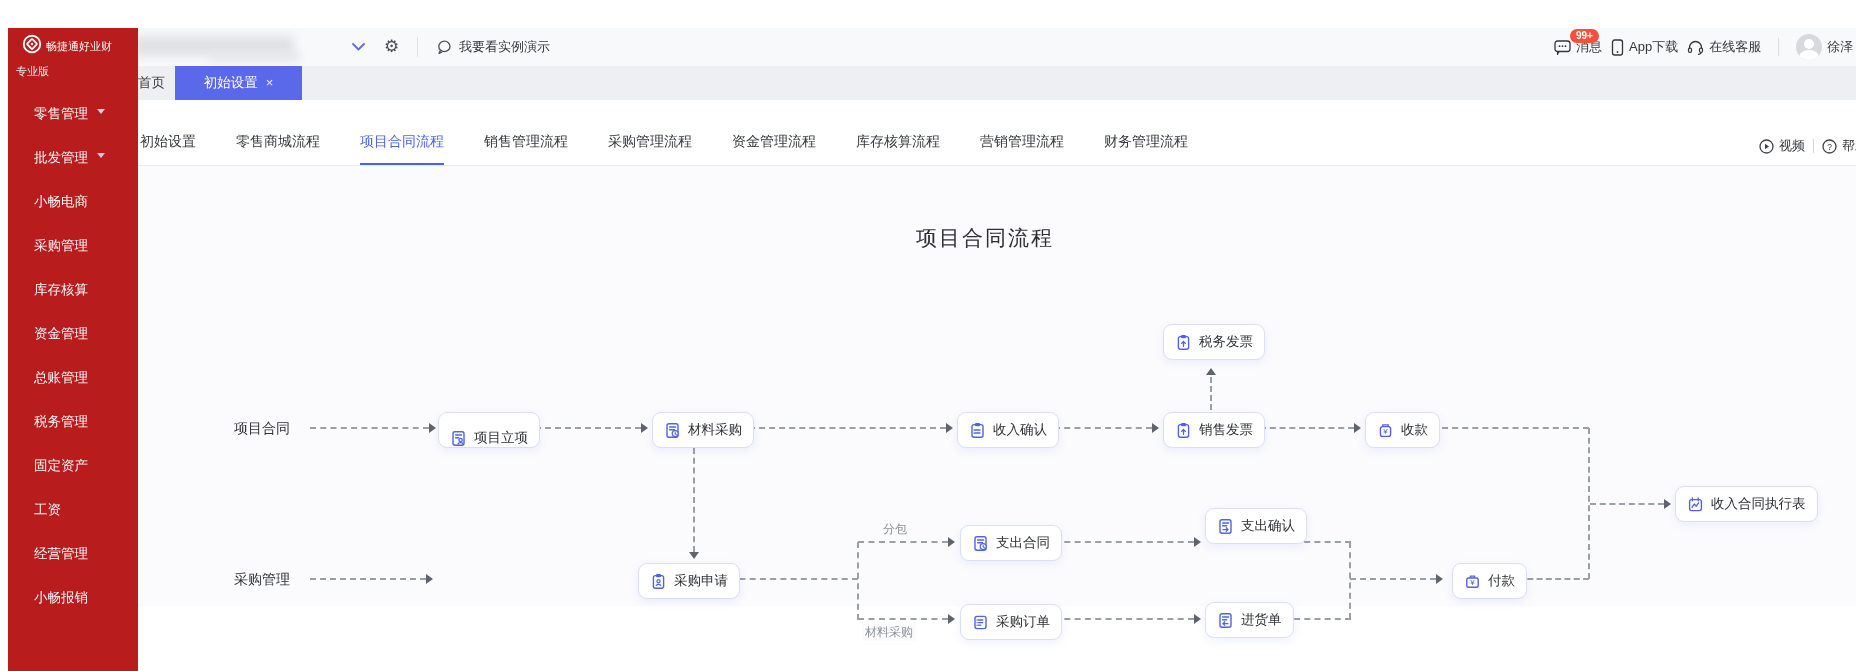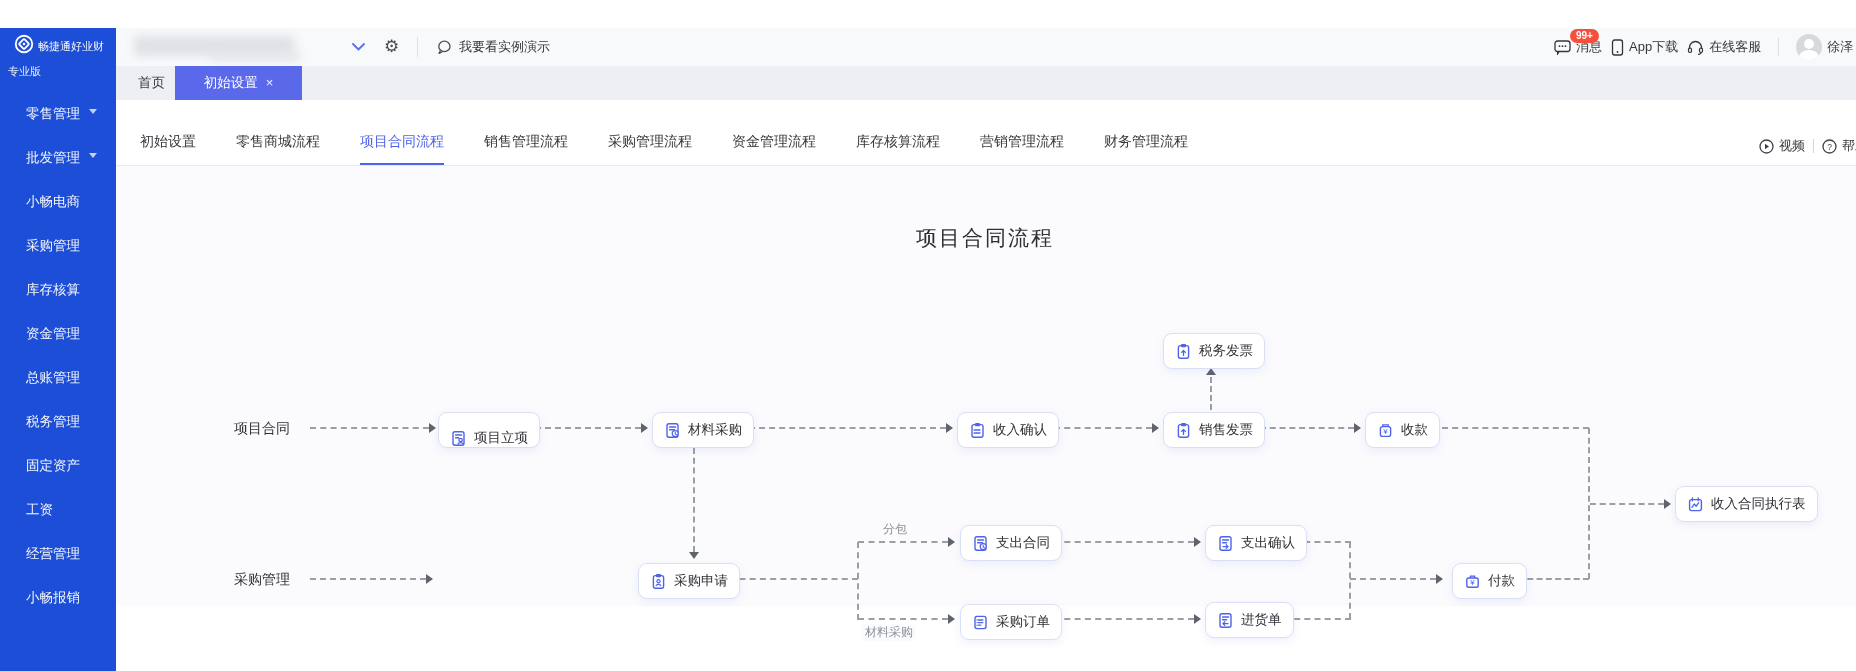--- a/index.html
+++ b/index.html
@@ -1,20 +1,20 @@
 <!DOCTYPE html>
 <html lang="zh"><head>
 <meta charset="utf-8">
 <style>
   html,body{margin:0;padding:0;background:#fff;font-family:"Liberation Sans","DejaVu Sans",sans-serif;}
   .stage{position:relative;width:1856px;height:671px;background:#fff;overflow:hidden;}
   .app{position:absolute;left:0;top:28px;width:1856px;height:643px;overflow:hidden;}
 
   
-  .sidebar{position:absolute;left:0;top:0;width:116px;height:643px;background:#1d4ed8;color:#fff;z-index:5;}
+  .sidebar{position:absolute;left:8px;top:0;width:130px;height:643px;background:#b91c1c;color:#fff;z-index:5;}
   .logo-row{position:absolute;left:0;top:0;width:114px;height:56px;}
   .logo-mark{position:absolute;left:13px;top:5px;width:22px;height:22px;}
   .brand-name{position:absolute;left:38px;top:11px;font-size:11px;color:#f5f7fb;white-space:nowrap;}
   .edition{position:absolute;left:8px;top:36px;font-size:11px;color:#e8ecf5;}
   .side-menu{position:absolute;top:64px;left:0;right:0;list-style:none;margin:0;padding:0;}
   .side-menu li{height:44px;line-height:44px;padding-left:26px;font-size:13.5px;color:#f4f6fa;cursor:pointer;white-space:nowrap;}
   .caret{display:inline-block;width:0;height:0;border:4px solid transparent;border-top:5px solid #c9d1e4;margin-left:9px;vertical-align:middle;margin-top:-2px;}
 
   
   .header{position:absolute;left:114px;right:0;top:0;height:38px;background:#f8f9fb;border-bottom:1px solid #e3e5ea;}
@@ -321,21 +321,21 @@
               <use href="#i-confirm-clipboard"></use>
             </svg>
         <span>收入确认</span>
       </div>
       <div class="node" style="left:1049px;top:246px;">
         <svg class="nico">
               <use href="#i-invoice-clipboard"></use>
             </svg>
         <span>销售发票</span>
       </div>
-      <div class="node" style="left:1049px;top:167px;">
+      <div class="node" style="left:1049px;top:158px;">
         <svg class="nico">
               <use href="#i-invoice-clipboard"></use>
             </svg>
         <span>税务发票</span>
       </div>
       <div class="node" style="left:1251px;top:246px;">
         <svg class="nico">
               <use href="#i-money-receive"></use>
             </svg>
         <span>收款</span>
@@ -357,21 +357,21 @@
               <use href="#i-contract-doc"></use>
             </svg>
         <span>支出合同</span>
       </div>
       <div class="node" style="left:846px;top:438px;">
         <svg class="nico">
               <use href="#i-order-doc"></use>
             </svg>
         <span>采购订单</span>
       </div>
-      <div class="node" style="left:1091px;top:359px;">
+      <div class="node" style="left:1091px;top:342px;">
         <svg class="nico">
               <use href="#i-doc-out"></use>
             </svg>
         <span>支出确认</span>
       </div>
       <div class="node" style="left:1091px;top:436px;">
         <svg class="nico">
               <use href="#i-doc-in"></use>
             </svg>
         <span>进货单</span>

